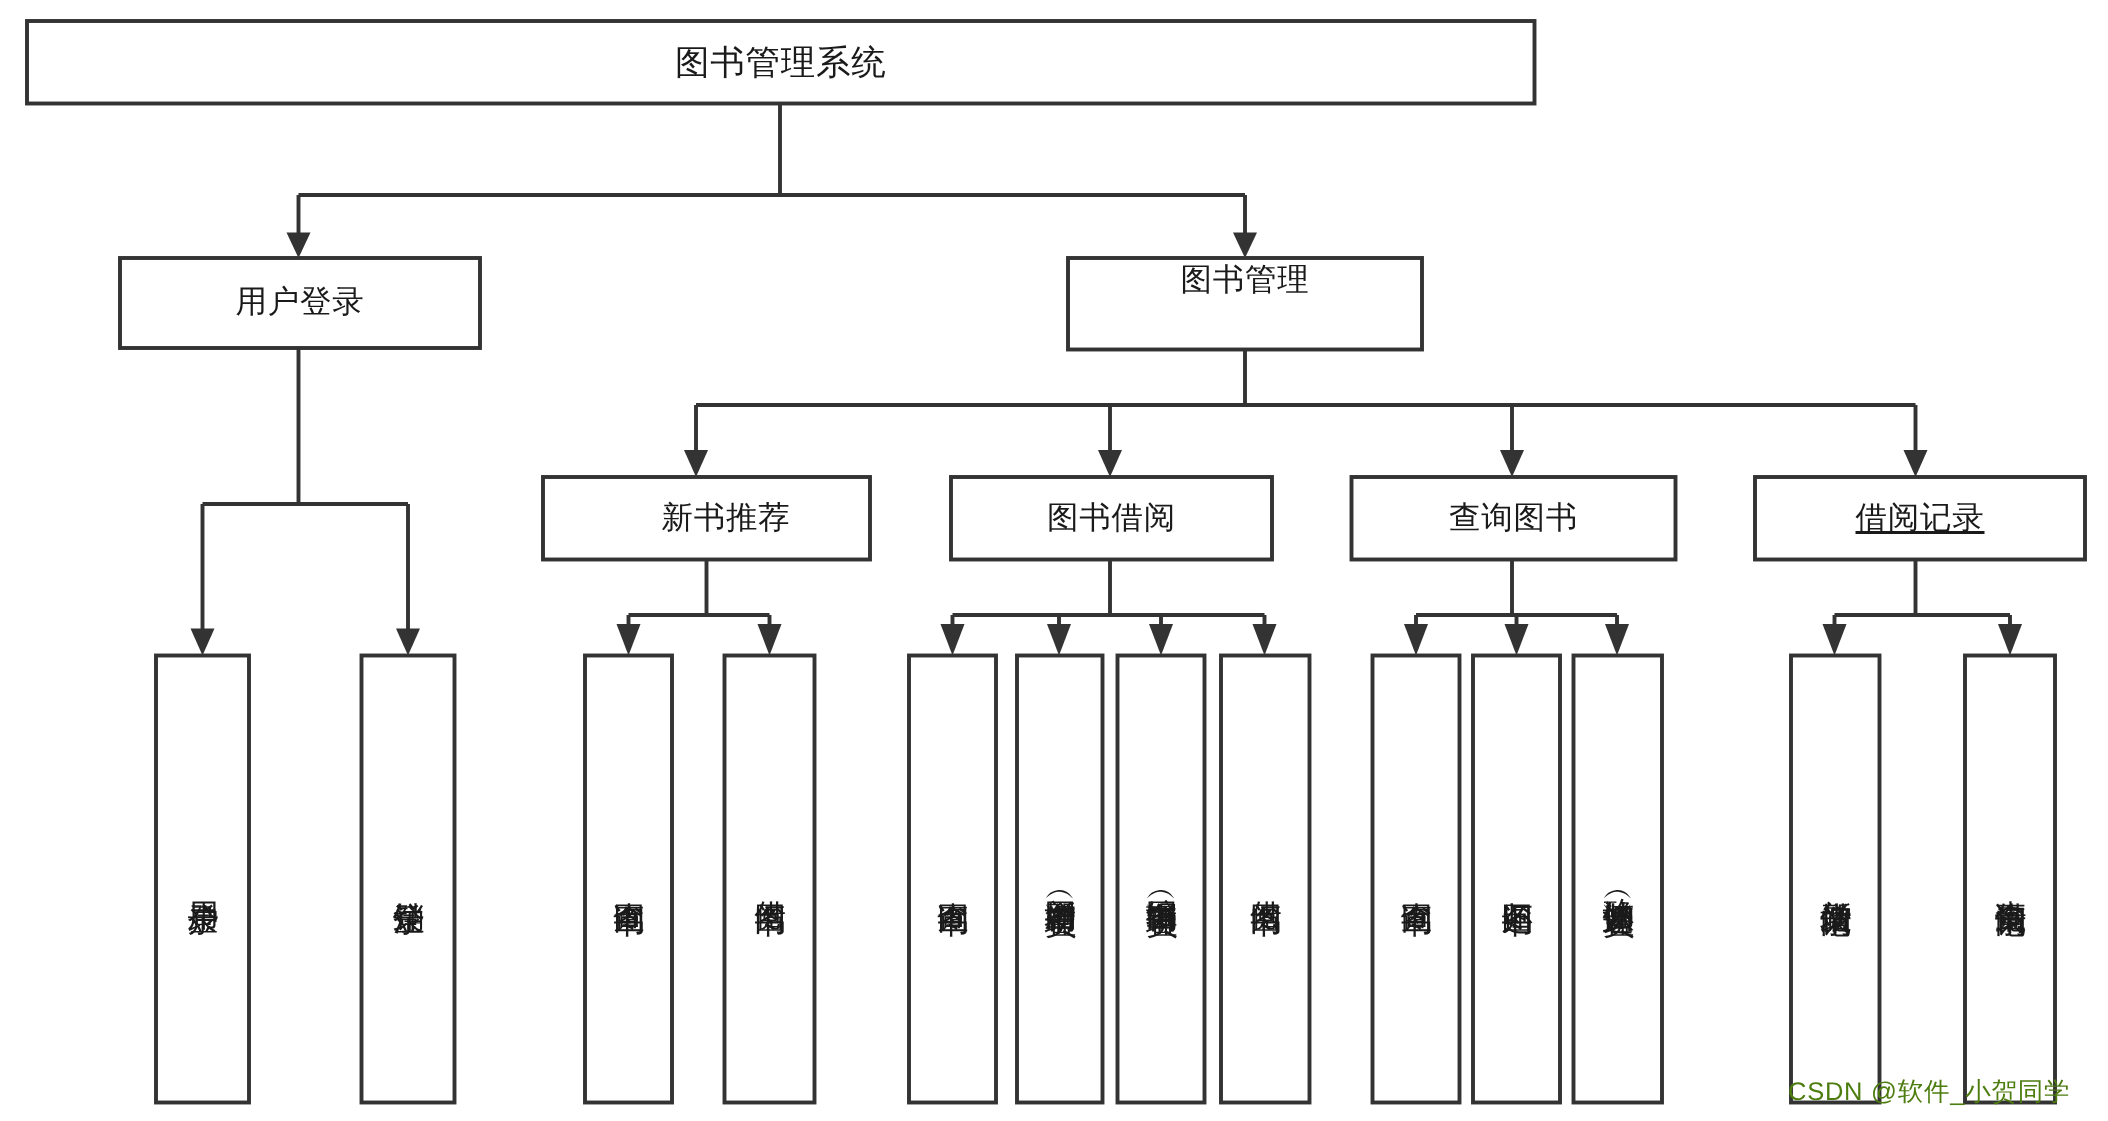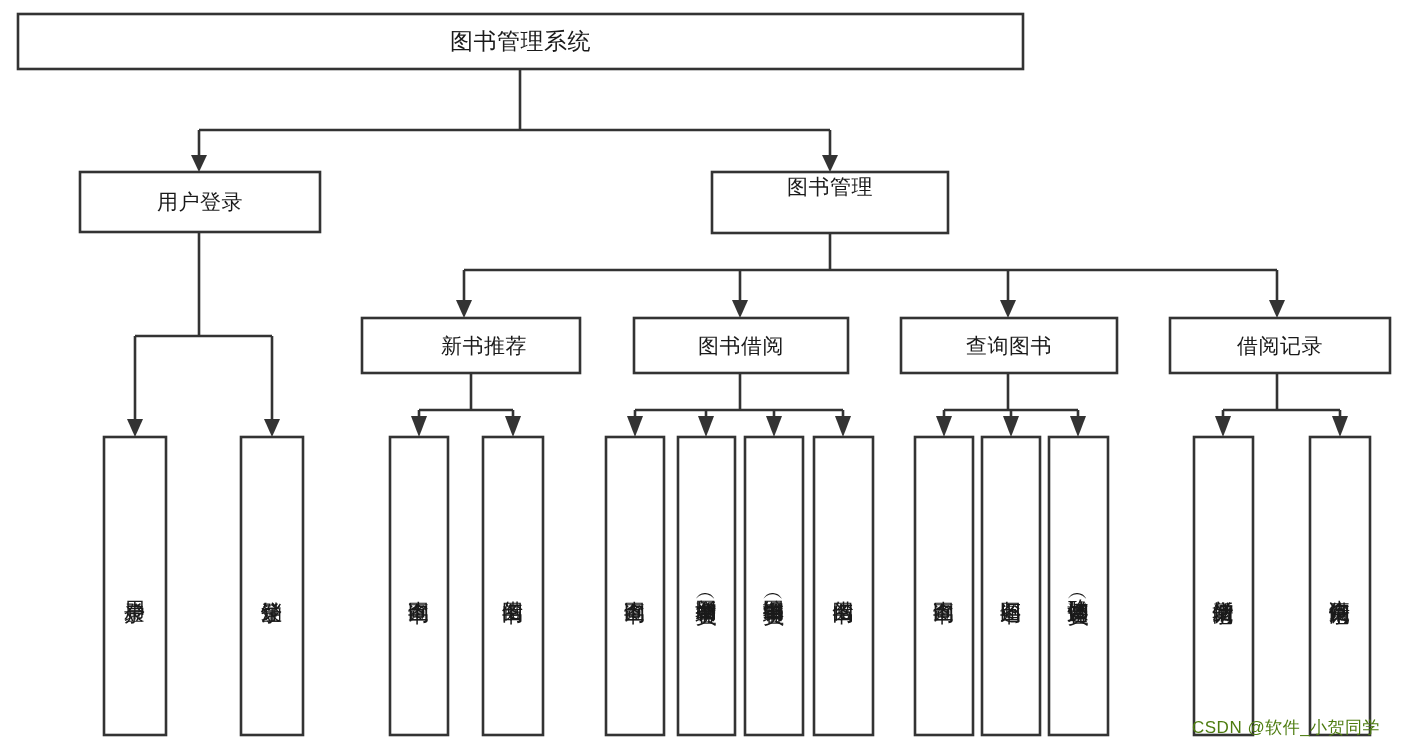--- a/index.html
+++ b/index.html
@@ -179,21 +179,21 @@
   </svg>
 
   <div class="node-label" style="left:18px; top:14px; width:1005px; height:55px; font-size:23px;">图书管理系统</div>
 
   <div class="node-label" style="left:80px; top:172px; width:240px; height:60px;">用户登录</div>
   <div class="node-label" style="left:712px; top:156px; width:236px; height:61px;">图书管理</div>
 
   <div class="node-label" style="left:362px; top:318px; width:244px; height:55px;">新书推荐</div>
   <div class="node-label" style="left:634px; top:318px; width:214px; height:55px;border-radius:27px;">图书借阅</div>
   <div class="node-label" style="left:901px; top:318px; width:216px; height:55px;">查询图书</div>
-  <div class="node-label" style="left:1170px; top:318px; width:220px; height:55px;">借阅记录</div>
+  <div class="node-label" style="left:1170px; top:318px; width:220px; height:55px;text-decoration:underline;">借阅记录</div>
 
   <div class="node-label-v" style="left:104px; top:437px; width:62px; height:298px;">用户登录</div>
   <div class="node-label-v" style="left:241px; top:437px; width:62px; height:298px;">注销登录</div>
   <div class="node-label-v" style="left:390px; top:437px; width:58px; height:298px;">查询图书</div>
   <div class="node-label-v" style="left:483px; top:437px; width:60px; height:298px;">借阅图书</div>
   <div class="node-label-v" style="left:606px; top:437px; width:58px; height:298px;">查询图书</div>
   <div class="node-label-v" style="left:678px; top:437px; width:57px; height:298px;">新增图书（管理员）</div>
   <div class="node-label-v" style="left:745px; top:437px; width:58px; height:298px;">编辑图书（管理员）</div>
   <div class="node-label-v" style="left:814px; top:437px; width:59px; height:298px;">借阅图书</div>
   <div class="node-label-v" style="left:915px; top:437px; width:58px; height:298px;">查询图书</div>

